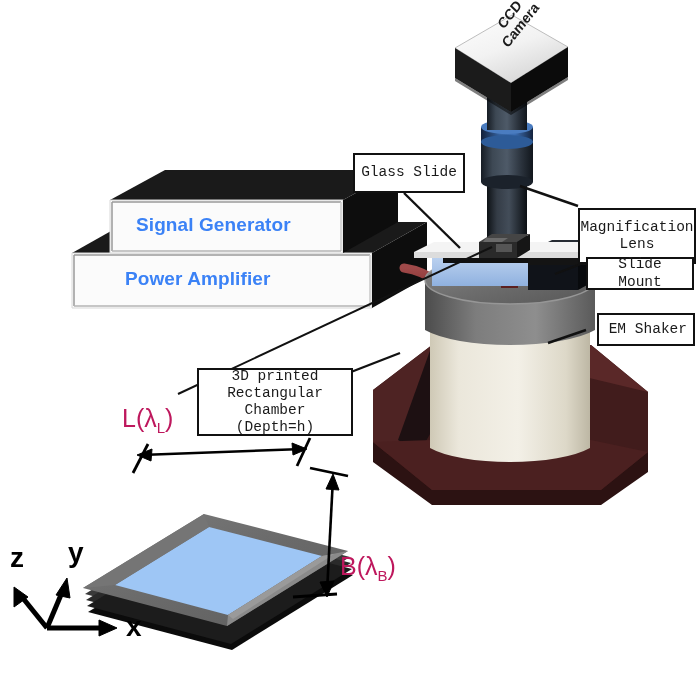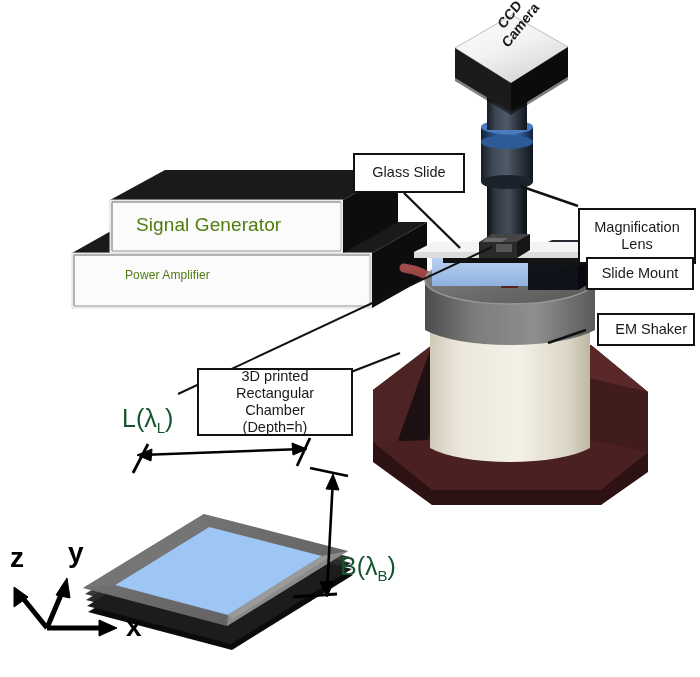--- a/index.html
+++ b/index.html
@@ -18,34 +18,35 @@
     border:2.5px solid #111;
     background:#fff;
     box-sizing:border-box;
     display:flex;align-items:center;justify-content:center;
     text-align:center;
     line-height:1.18;
     color:#1a1a1a;
     font-size:14.5px;
     padding:2px 6px;
     z-index:40;
+    font-family:Liberation Mono, monospace;
   }
   .callout span{display:block;}
 
   
   .eqlabel{
     position:absolute;
-    font-weight:normal;
-    color:#4d7c0f;
+    font-weight:bold;
+    color:#3b82f6;
     z-index:30;
     white-space:nowrap;
     letter-spacing:.1px;
   }
   #label-signal-generator{font-size:19px;}
-  #label-power-amplifier{font-size:12px;}
+  #label-power-amplifier{font-size:19px;}
 
   
   #camera-text{
     position:absolute;
     left:470px;top:5px;
     width:90px;
     text-align:center;
     font-size:14px;
     font-weight:600;
     color:#1b1b1b;
@@ -53,21 +54,21 @@
     transform:rotate(-52deg) skewX(-6deg);
     transform-origin:50% 50%;
     z-index:35;
     pointer-events:none;
   }
 
   
   .dimlabel{
     position:absolute;
     font-size:25px;
-    color:#14532d;
+    color:#be185d;
     z-index:36;
     white-space:nowrap;
   }
   .dimlabel sub{font-size:15px;}
   .axislabel{
     position:absolute;
     font-size:28px;
     font-weight:bold;
     color:#000;
     z-index:36;

